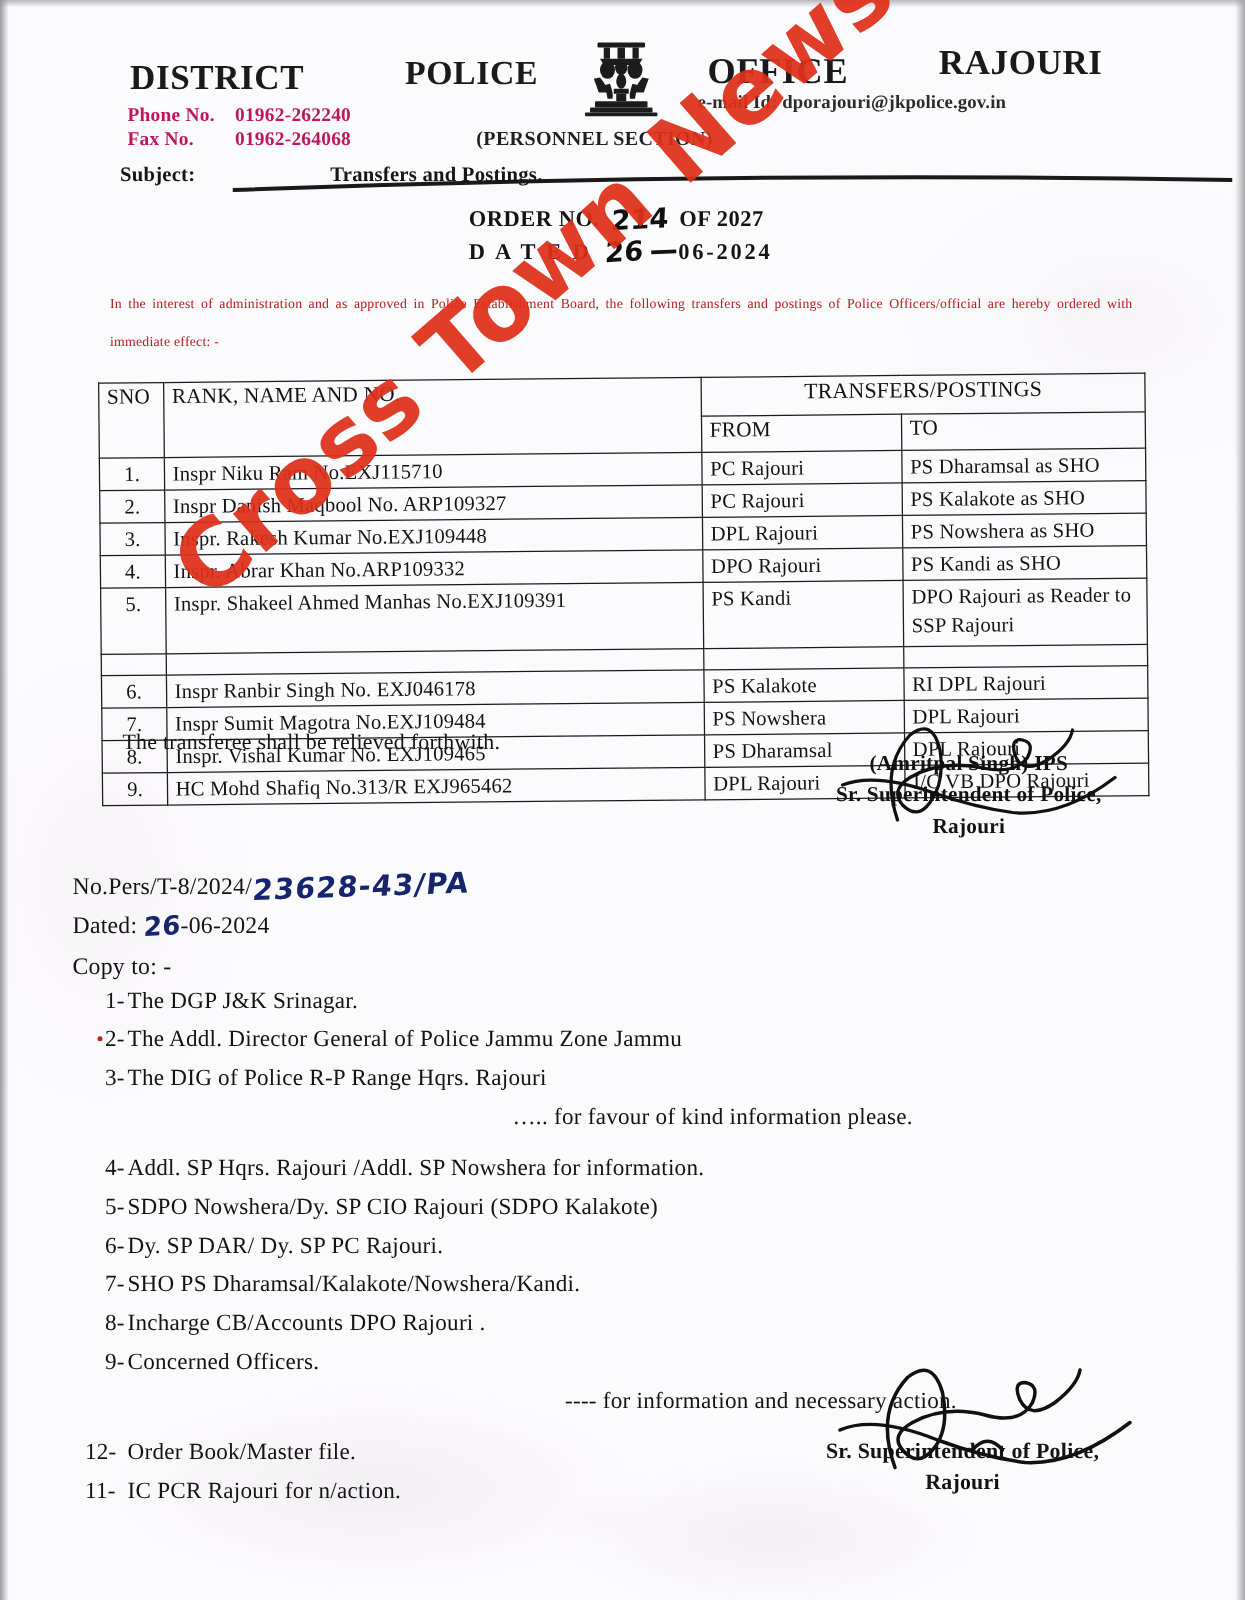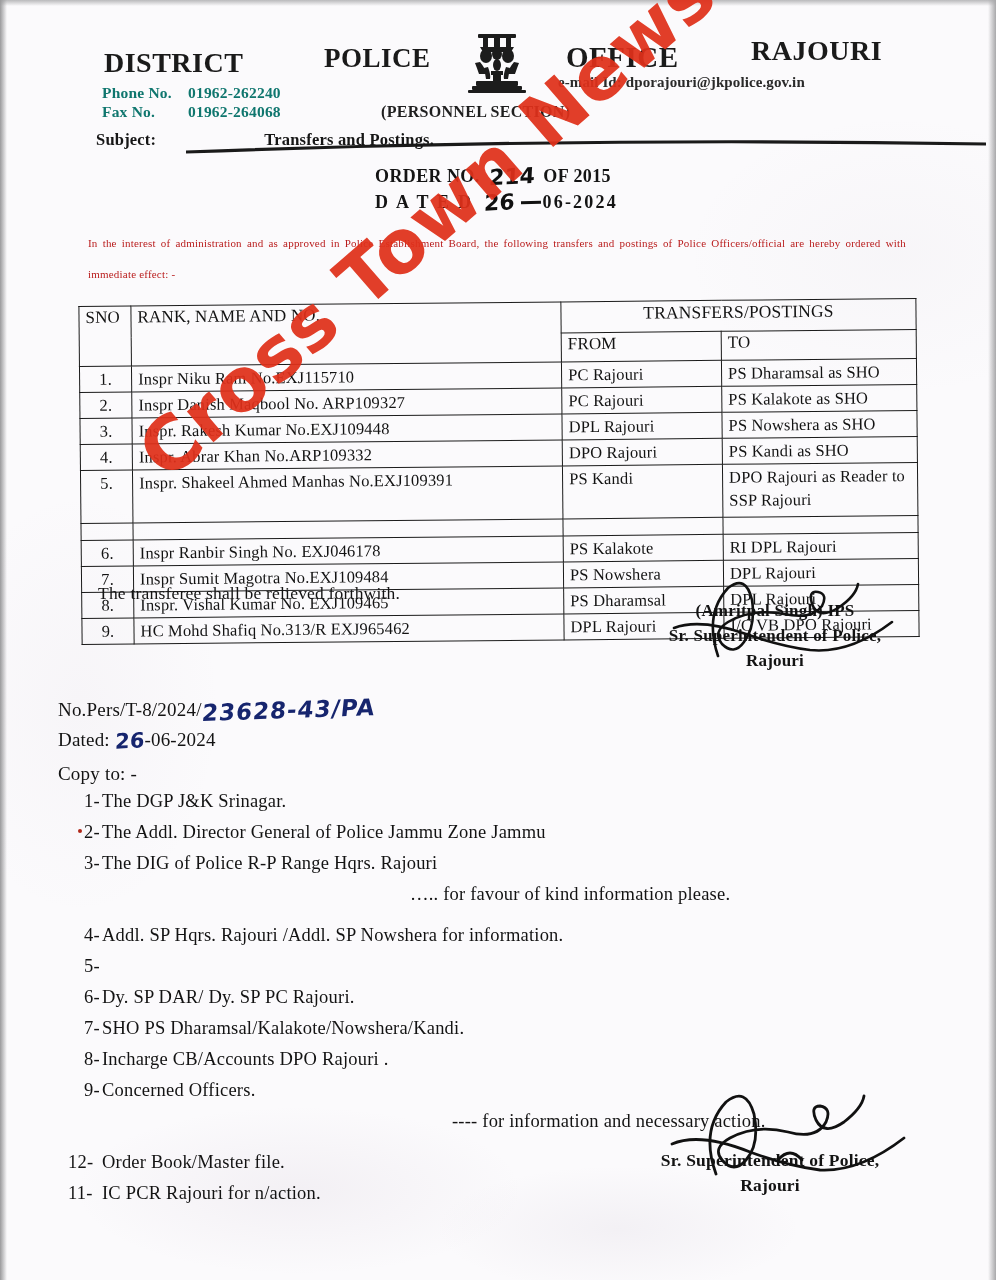--- a/index.html
+++ b/index.html
@@ -81,21 +81,21 @@
     position: absolute;
     left: 370px; top: -10px;
     width: 62px; height: 66px;
     z-index: 4;
   }
   .lh-phone {
     position: absolute;
     left: 6px; top: 42px;
     font-size: 15.5px;
     font-weight: bold;
-    color: #0f766e;
+    color: #be185d;
     line-height: 19px;
     letter-spacing: 0.2px;
   }
   .lh-phone .lbl { display: inline-block; width: 86px; }
   .lh-email {
     position: absolute;
     left: 462px; top: 33px;
     font-size: 15px;
     font-weight: bold;
     color: #2a2a2a;
@@ -420,21 +420,21 @@
       </svg>
     </div>
 
     <div class="subject">
       <span>Subject:</span><span class="sv">Transfers and Postings.</span>
     </div>
 
     <div class="orderline">
       <span>ORDER NO.</span>
       <span class="hand">214</span>
-      <span>OF 2015</span>
+      <span>OF 2027</span>
     </div>
 
     <div class="datedline">
       <span>D A T E D</span>
       <span class="hand">26</span><span class="dash-hand"></span><span>06-2024</span>
     </div>
 
     <div class="intro">In the interest of administration and as approved in Police Establishment Board, the following transfers and postings of Police Officers/official are hereby ordered with immediate effect: -</div>
 
     <div class="tbl-wrap">
@@ -562,20 +562,21 @@
 
       <div class="note-right">….. for favour of kind information please.</div>
       <div class="spacer-sm"></div>
 
       <div class="cl-item">
         <span class="num">4-</span>
         <span>Addl. SP Hqrs. Rajouri /Addl. SP Nowshera for information.</span>
       </div>
       <div class="cl-item">
         <span class="num">5-</span>
+        <span>SDPO Nowshera/Dy. SP CIO Rajouri (SDPO Kalakote)</span>
       </div>
       <div class="cl-item">
         <span class="num">6-</span>
         <span>Dy. SP DAR/ Dy. SP PC Rajouri.</span>
       </div>
       <div class="cl-item">
         <span class="num">7-</span>
         <span>SHO PS Dharamsal/Kalakote/Nowshera/Kandi.</span>
       </div>
       <div class="cl-item">

